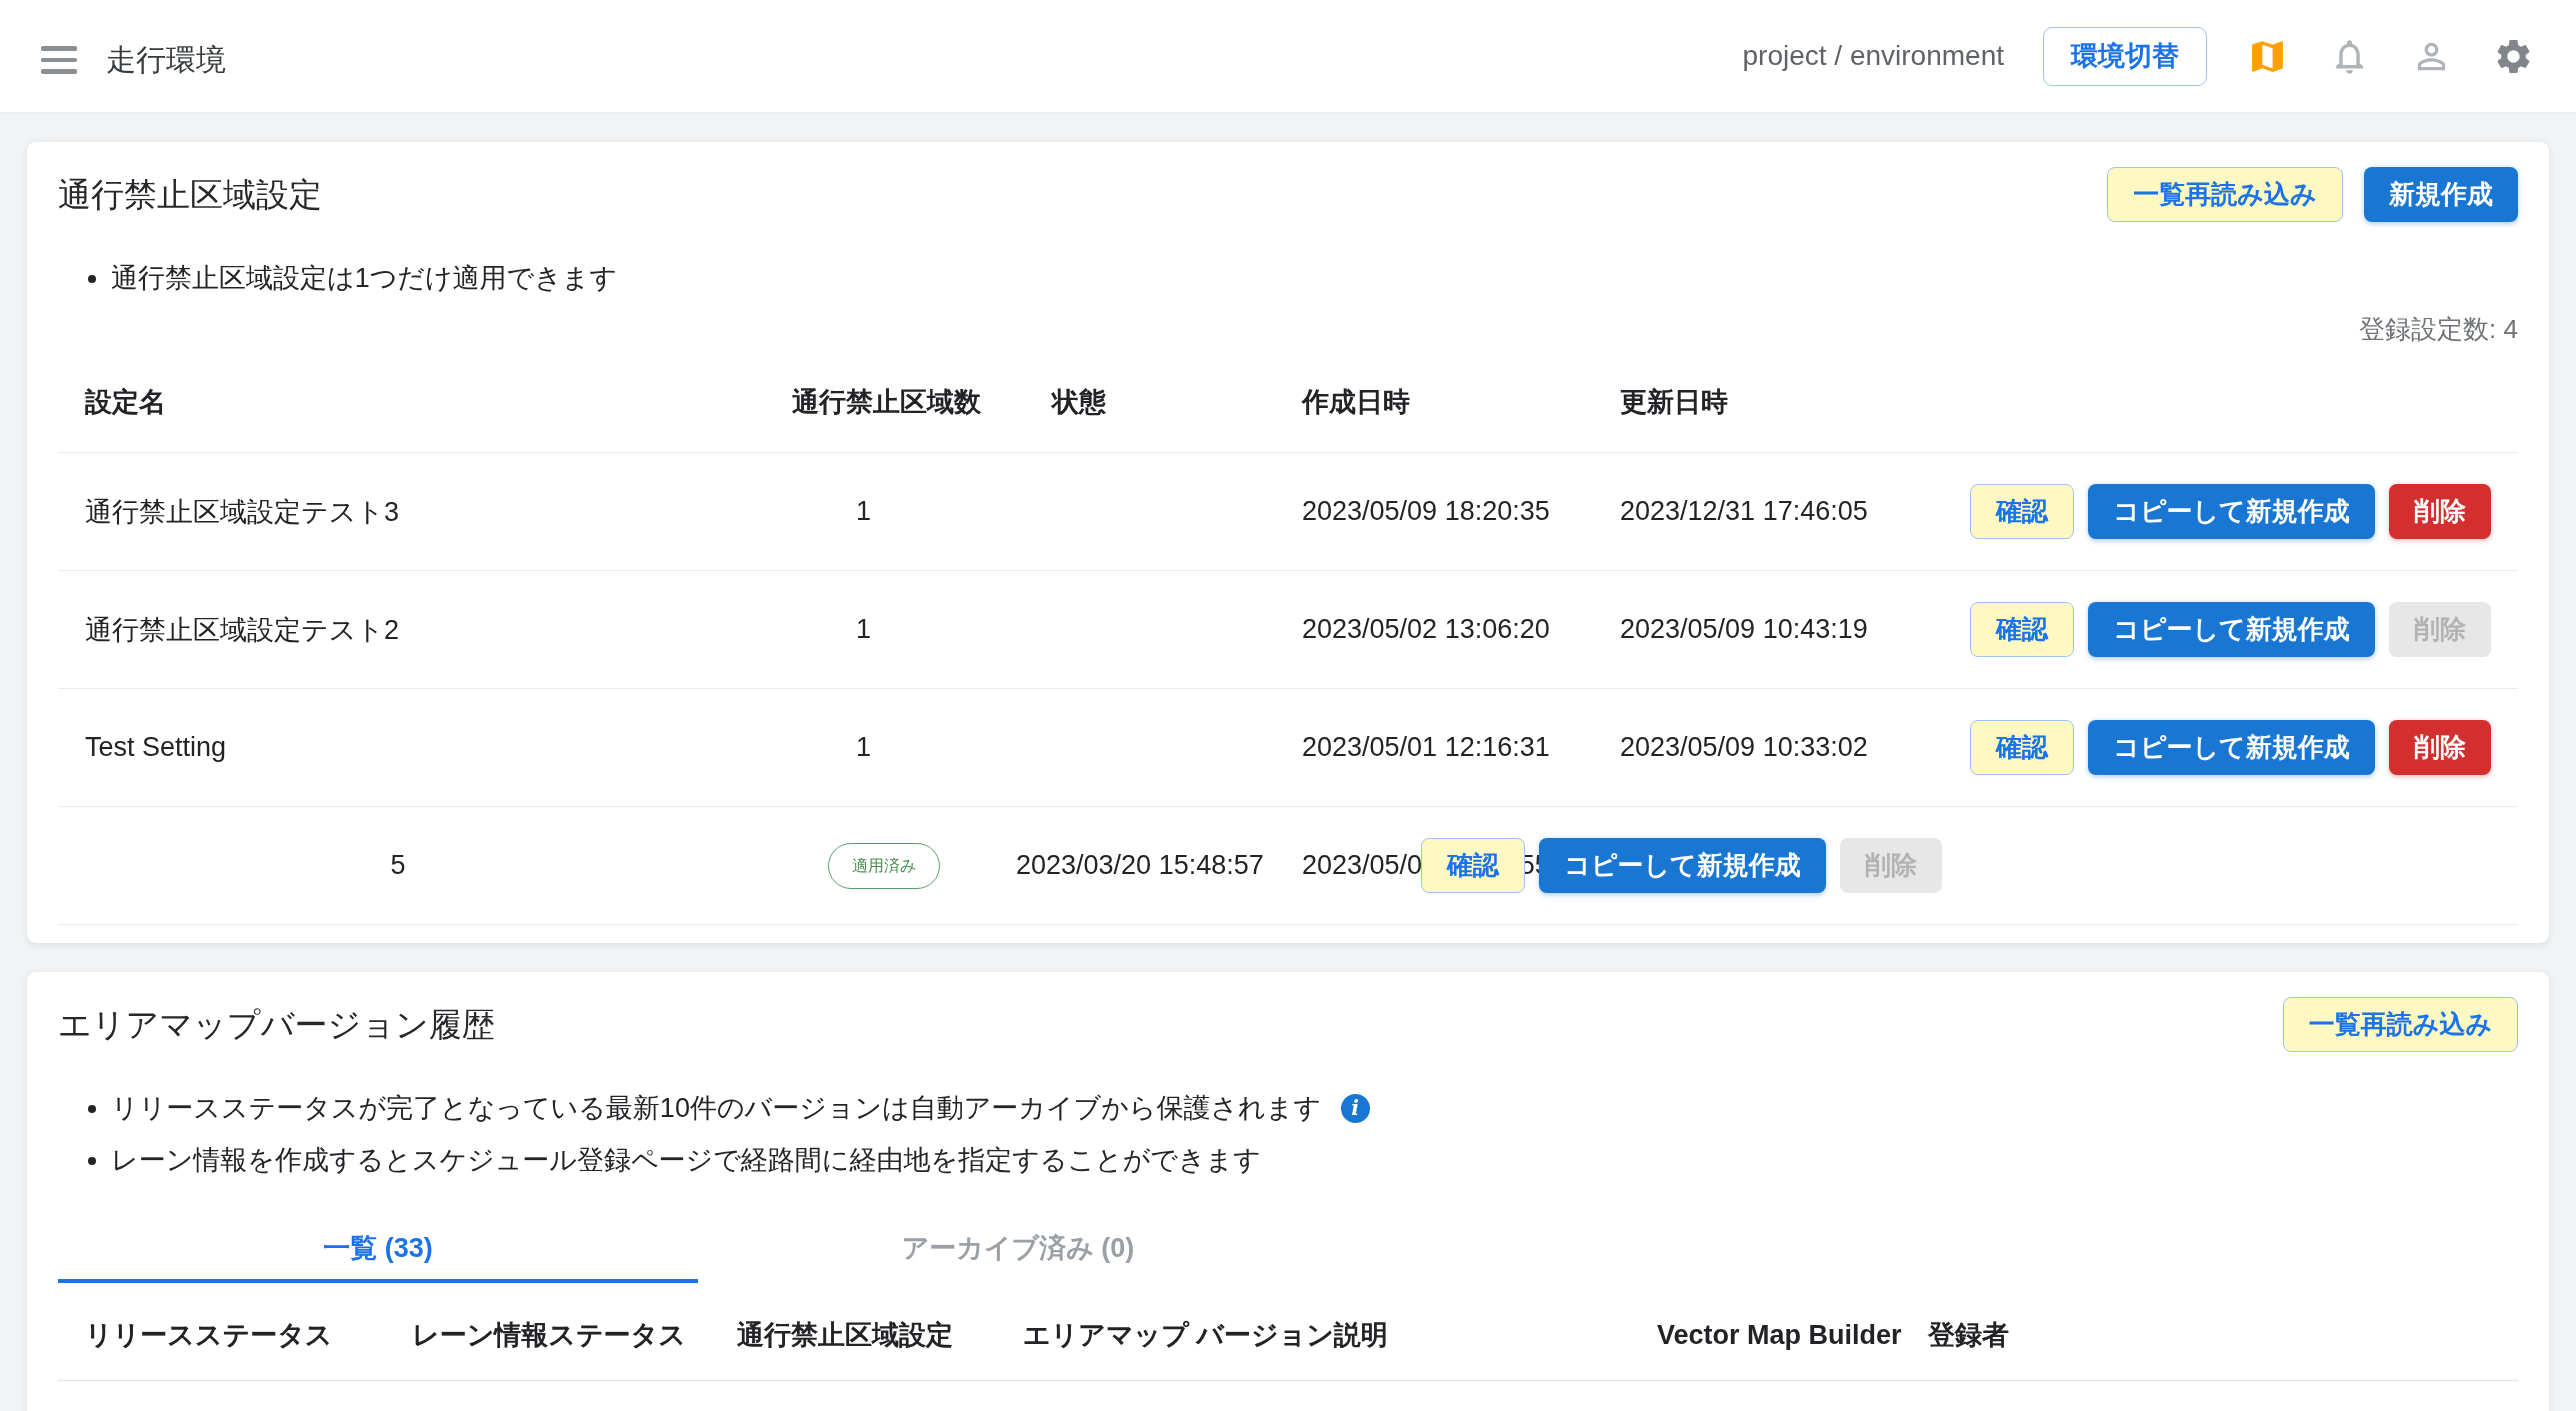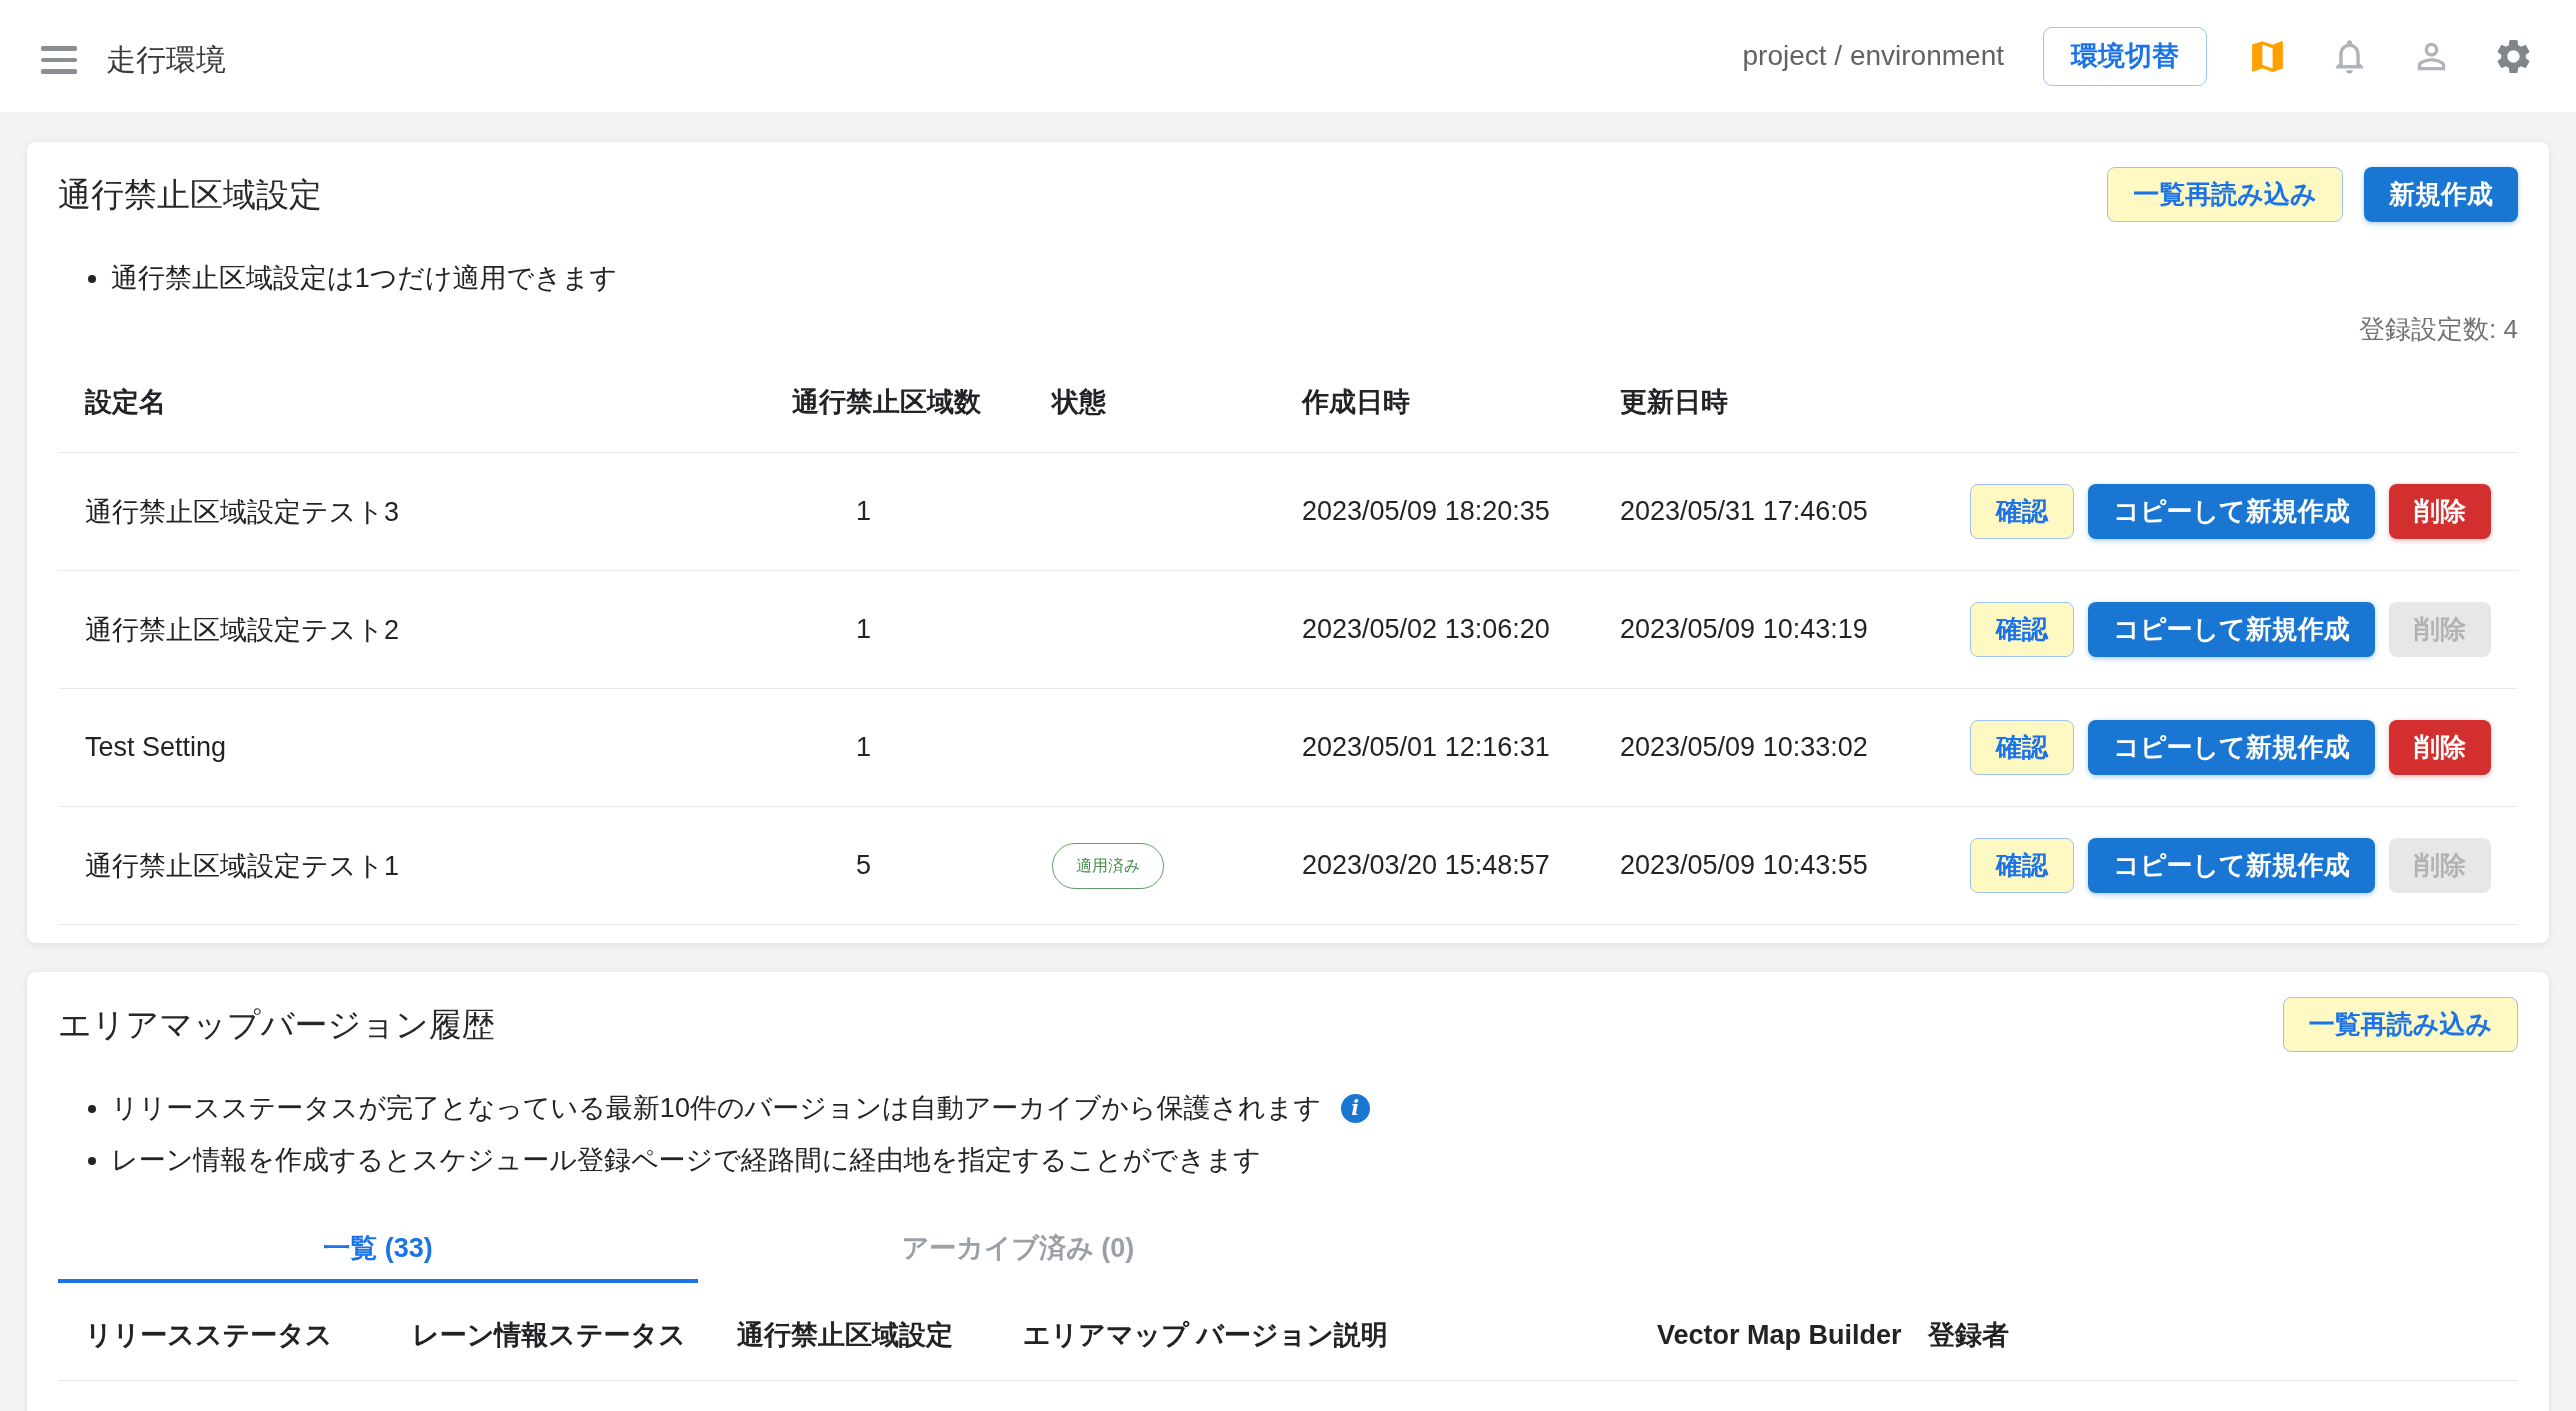--- a/index.html
+++ b/index.html
@@ -154,21 +154,21 @@
         <div>作成日時</div>
         <div>更新日時</div>
         <div></div>
       </div>
 
       <div class="trow tdata">
         <div>通行禁止区域設定テスト3</div>
         <div class="c-count-val">1</div>
         <div class="c-status"></div>
         <div>2023/05/09 18:20:35</div>
-        <div>2023/05/31 17:46:05</div>
+        <div>2023/12/31 17:46:05</div>
         <div class="c-actions">
           <button class="btn btn-outline">確認</button>
           <button class="btn btn-filled">コピーして新規作成</button>
           <button class="btn btn-danger">削除</button>
         </div>
       </div>
 
       <div class="trow tdata">
         <div>通行禁止区域設定テスト2</div>
         <div class="c-count-val">1</div>
@@ -189,21 +189,20 @@
         <div>2023/05/01 12:16:31</div>
         <div>2023/05/09 10:33:02</div>
         <div class="c-actions">
           <button class="btn btn-outline">確認</button>
           <button class="btn btn-filled">コピーして新規作成</button>
           <button class="btn btn-danger">削除</button>
         </div>
       </div>
 
       <div class="trow tdata">
-        <div>通行禁止区域設定テスト1</div>
         <div class="c-count-val">5</div>
         <div class="c-status">
           <span class="badge">適用済み</span>
         </div>
         <div>2023/03/20 15:48:57</div>
         <div>2023/05/09 10:43:55</div>
         <div class="c-actions">
           <button class="btn btn-outline">確認</button>
           <button class="btn btn-filled">コピーして新規作成</button>
           <button class="btn btn-disabled" disabled="">削除</button>

